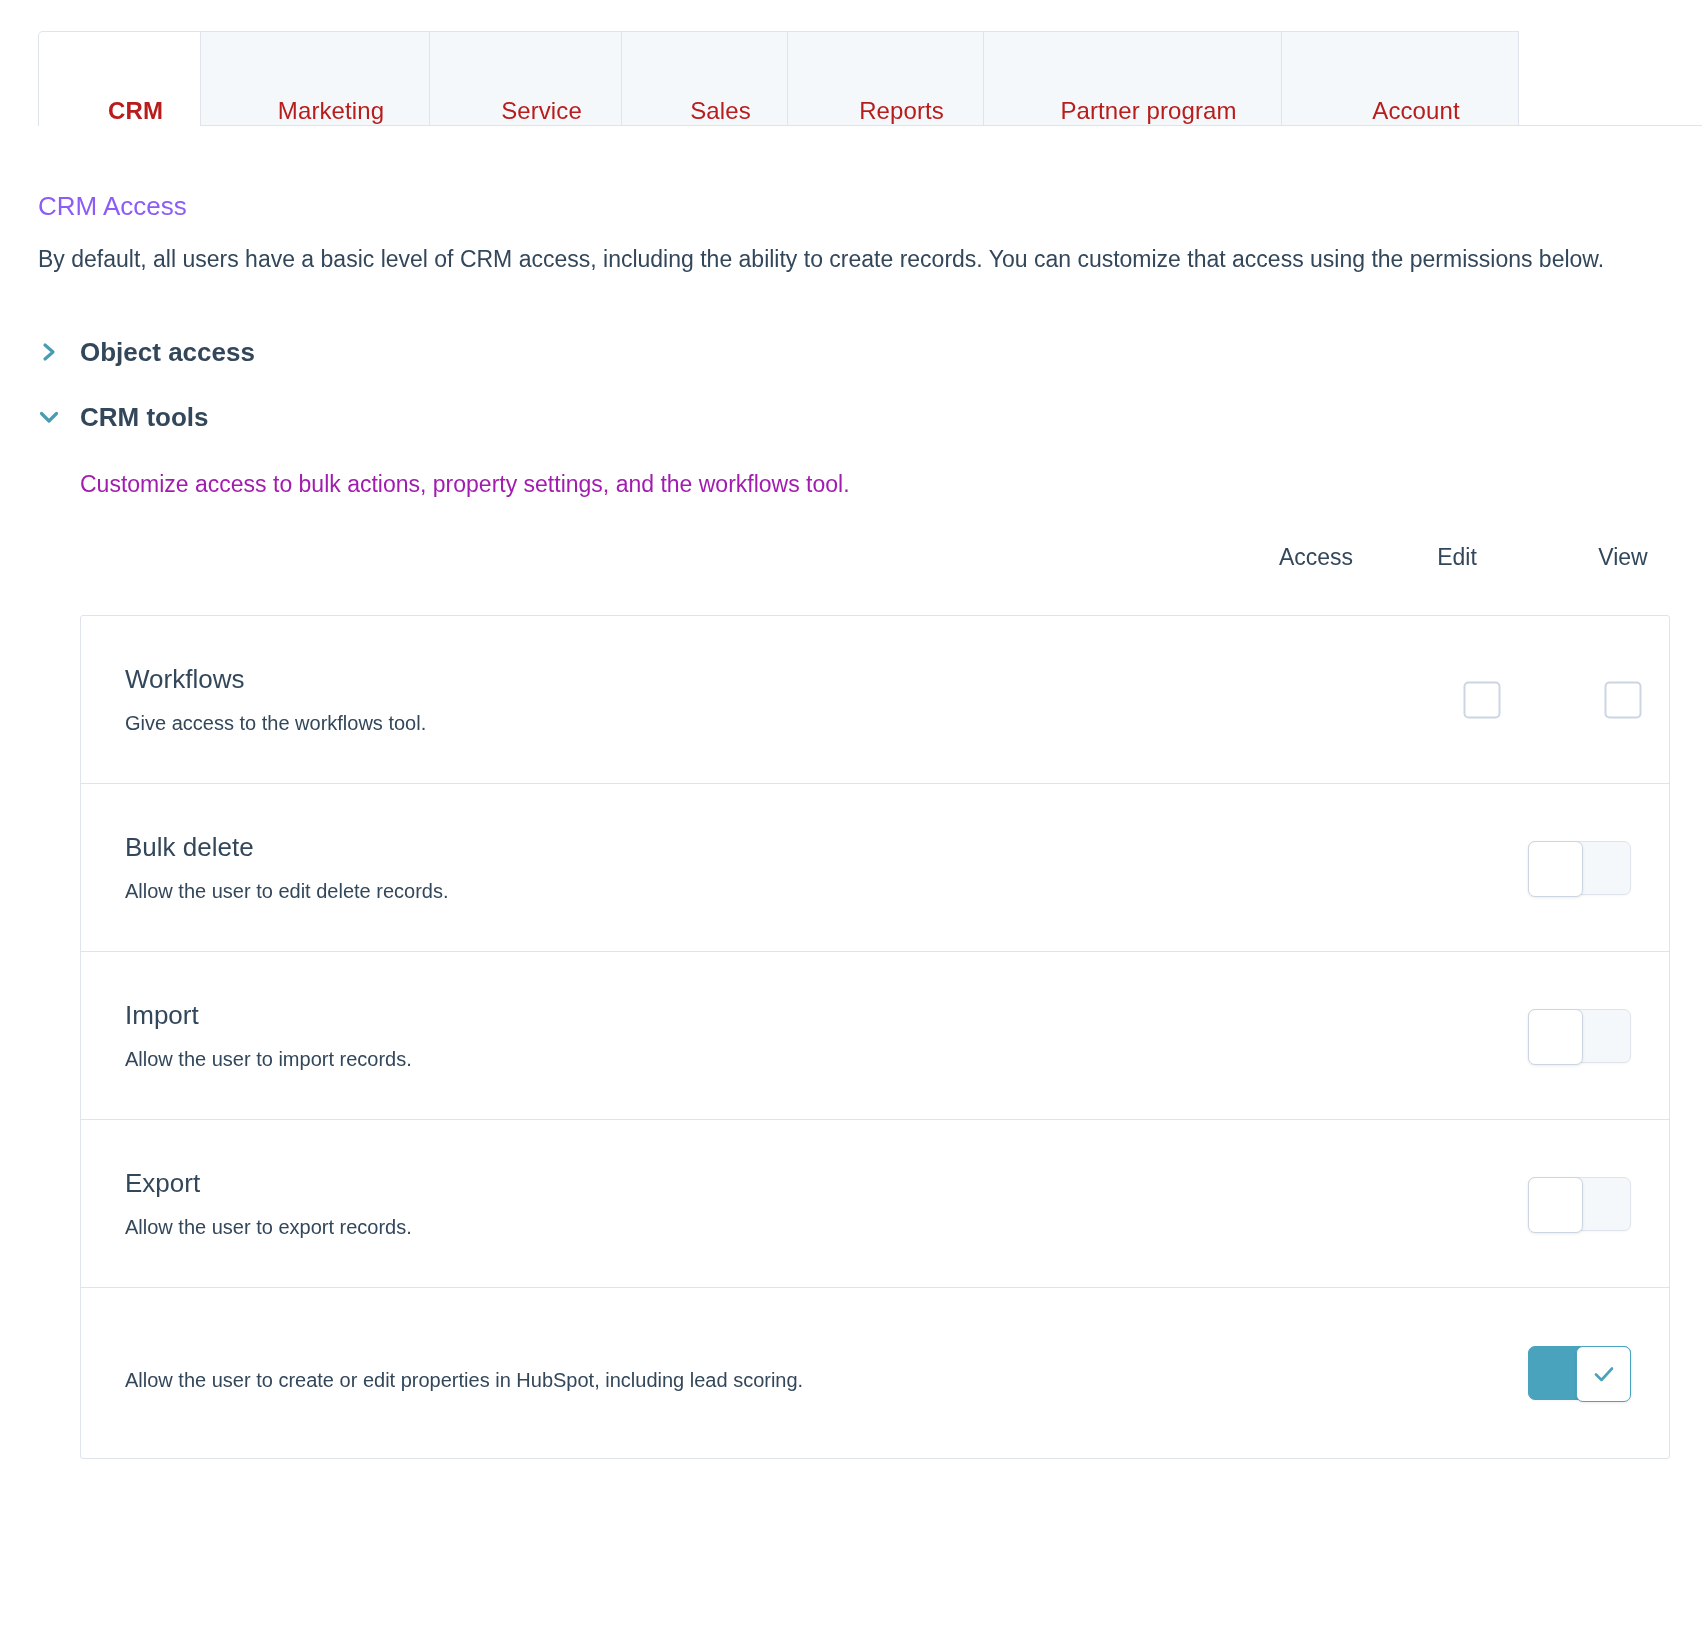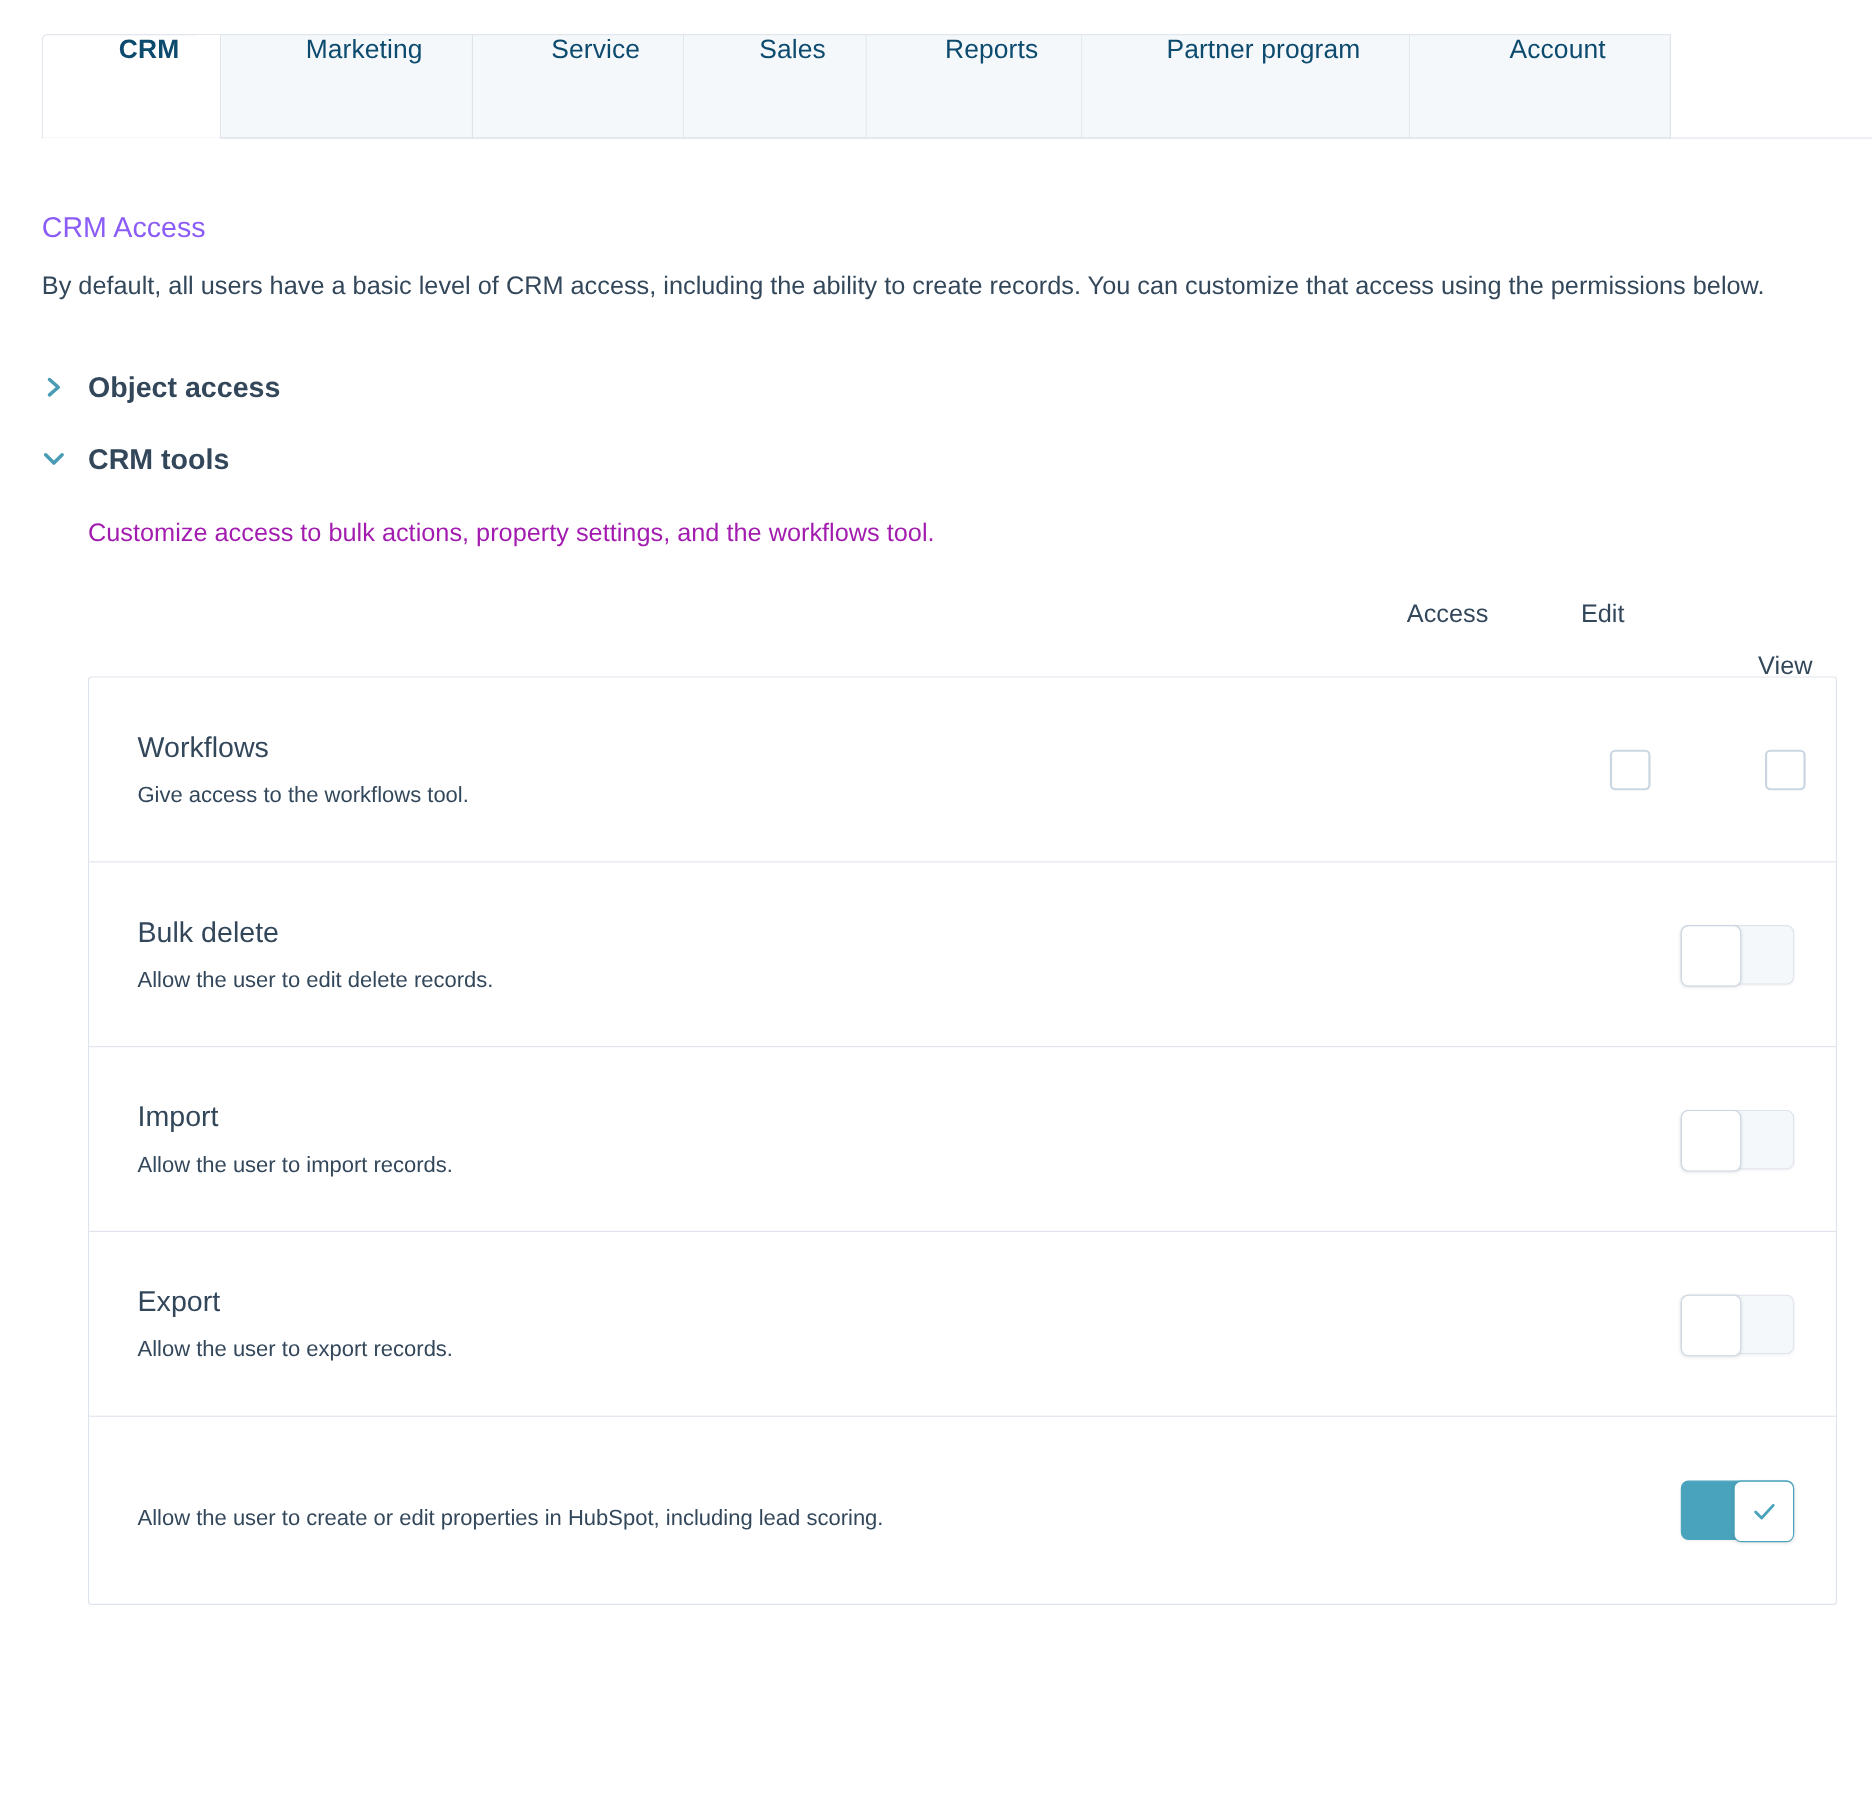--- a/index.html
+++ b/index.html
@@ -26,27 +26,27 @@
   .tabs {
     display: flex;
     align-items: stretch;
     position: absolute;
     left: 38px;
     top: 31px;
     height: 95px;
   }
   .tab {
     display: flex;
-    align-items: flex-start;
+    align-items: flex-end;
     justify-content: center;
     background: #f5f8fa;
     border: 1px solid #dfe3eb;
     border-left: none;
     font-size: 24px;
-    color: #0c4a6e;
+    color: #b91c1c;
     letter-spacing: .1px;
     cursor: pointer;
     user-select: none;
     white-space: nowrap;
     padding-left: 32px;
   }
   .tab:first-child {
     border-left: 1px solid #dfe3eb;
     border-top-left-radius: 5px;
   }
@@ -149,21 +149,21 @@
   .col-head {
     position: absolute;
     font-size: 23px;
     color: #33475b;
     text-align: center;
     transform: translateX(-50%);
     white-space: nowrap;
   }
   .col-head.delete { left: 1236px; }
   .col-head.edit   { left: 1377px; }
-  .col-head.view   { left: 1543px; margin-top: 48px; }
+  .col-head.view   { left: 1543px; }
 
   .perm-table {
     margin-top: 25px;
     margin-right: 32px;
     border: 1px solid #dfe3eb;
     border-radius: 3px;
     background: #ffffff;
     overflow: hidden;
   }
   .perm-row {

